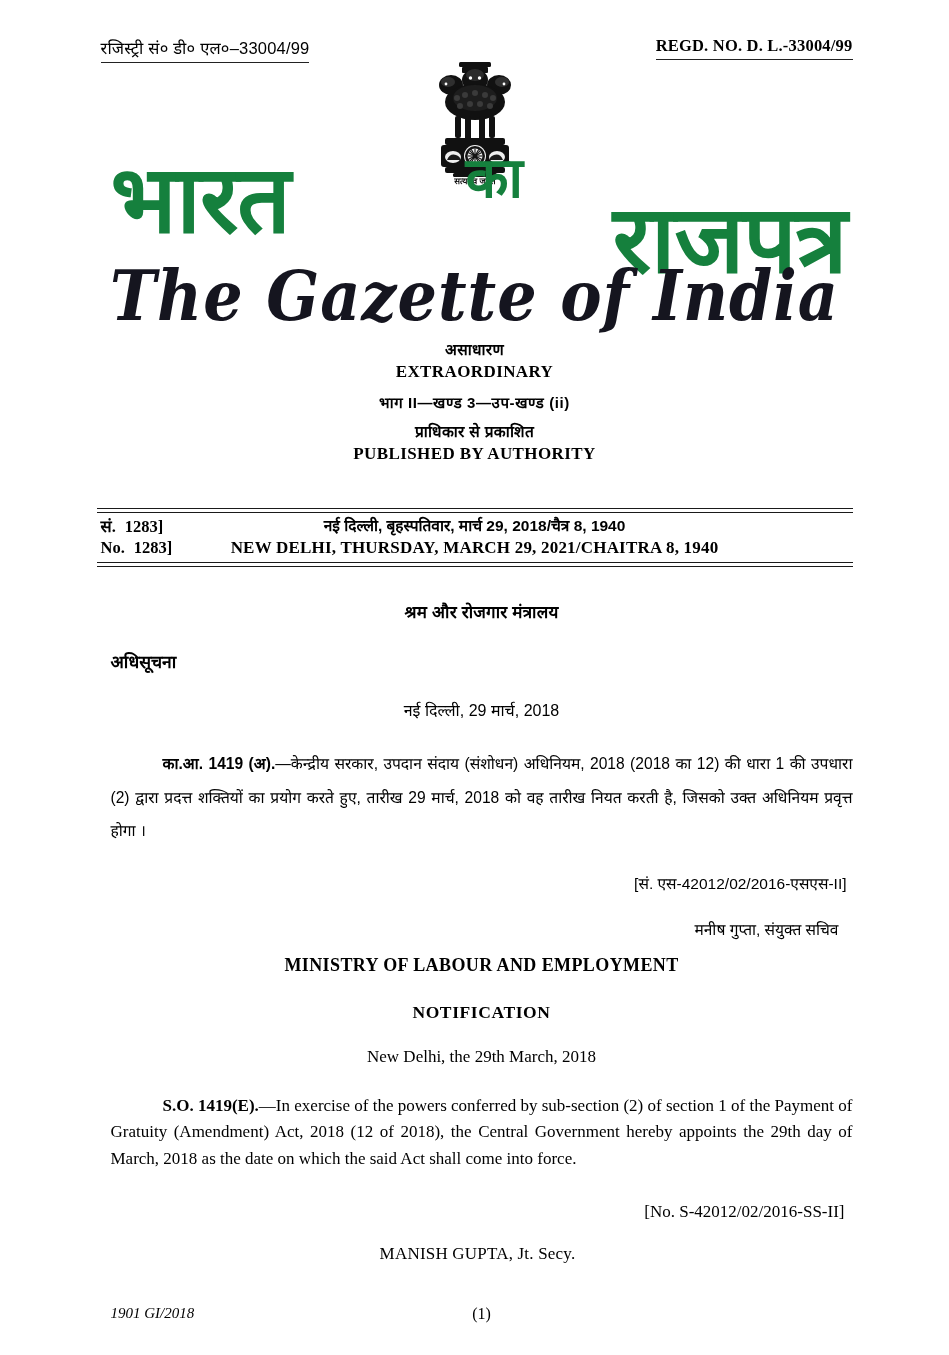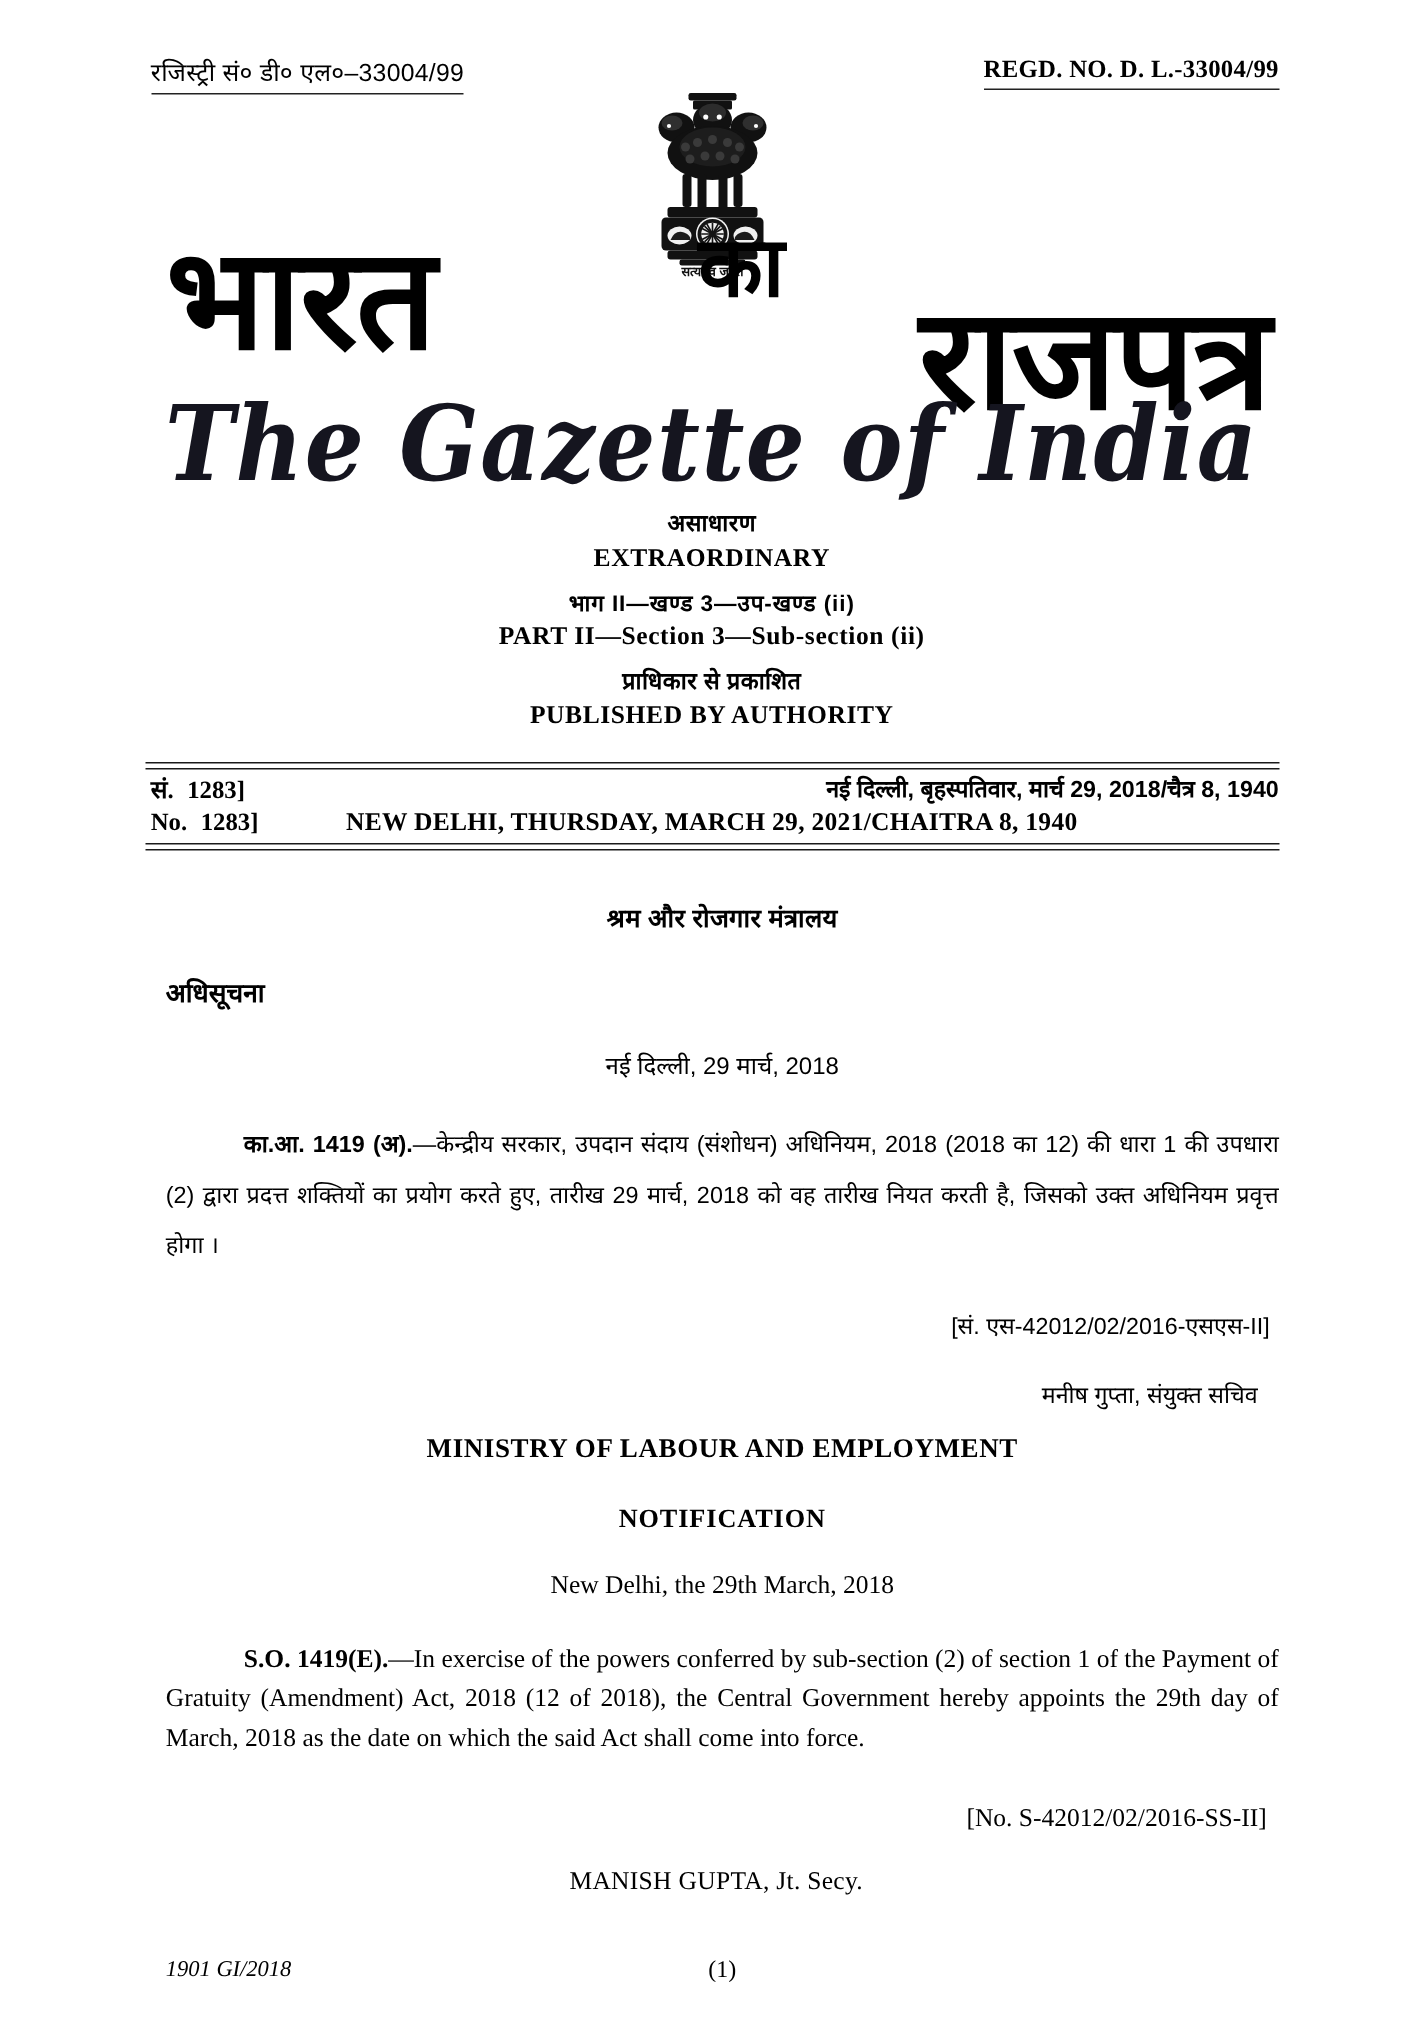--- a/index.html
+++ b/index.html
@@ -78,21 +78,21 @@
     right: 0;
     height: 110px;
   }
   .hindi-title .htpart {
     position: absolute;
     top: 0;
     font-family: "Liberation Sans", sans-serif;
     font-weight: 700;
     font-size: 94px;
     line-height: 108px;
-    color: #000000;
+    color: #15803d;
     letter-spacing: -1px;
     white-space: nowrap;
   }
   .ht-bharat { left: 62px; }
   .ht-ka {
     left: 417px;
     top: 34px;
     font-size: 56px !important;
     line-height: 64px !important;
   }
@@ -182,21 +182,20 @@
     position: absolute;
     left: 0; right: 0;
     top: 0;
     text-align: center;
     white-space: nowrap;
   }
   .issue-place.hi {
     font-family: "Liberation Sans", sans-serif;
     font-weight: 700;
     font-size: 15.5px;
-    text-align: right;
   }
   .issue-place.en {
     font-family: "Liberation Serif", serif;
     font-weight: 700;
     font-size: 17px;
     letter-spacing: .2px;
   }
 
   
   .hi-block {
@@ -420,21 +419,20 @@
     </div>
 
     <div class="gazette-title">The Gazette of India</div>
   </div>
 
   <div class="subhead">
     <div class="sh-line sh-hi">असाधारण</div>
     <div class="sh-line sh-en">EXTRAORDINARY</div>
     <div class="sh-gap"></div>
     <div class="sh-line sh-hi-reg">भाग II—खण्ड 3—उप-खण्ड (ii)</div>
-    <div class="sh-line sh-en">PART II—Section 3—Sub-section (ii)</div>
     <div class="sh-gap"></div>
     <div class="sh-line sh-hi">प्राधिकार से प्रकाशित</div>
     <div class="sh-line sh-en">PUBLISHED BY AUTHORITY</div>
   </div>
 
   <div class="issue-bar">
     <div class="issue-row">
       <div class="issue-no">
         <span>सं.</span><span class="num">1283]</span>
       </div>

